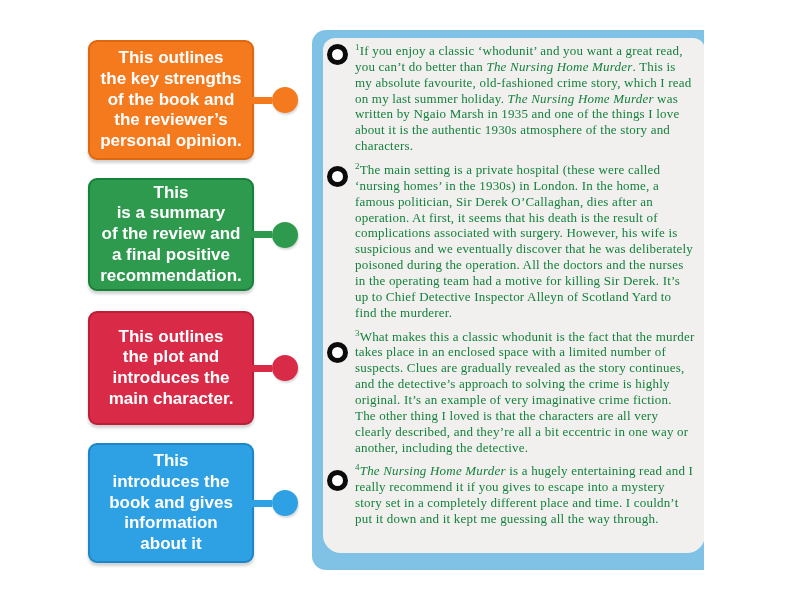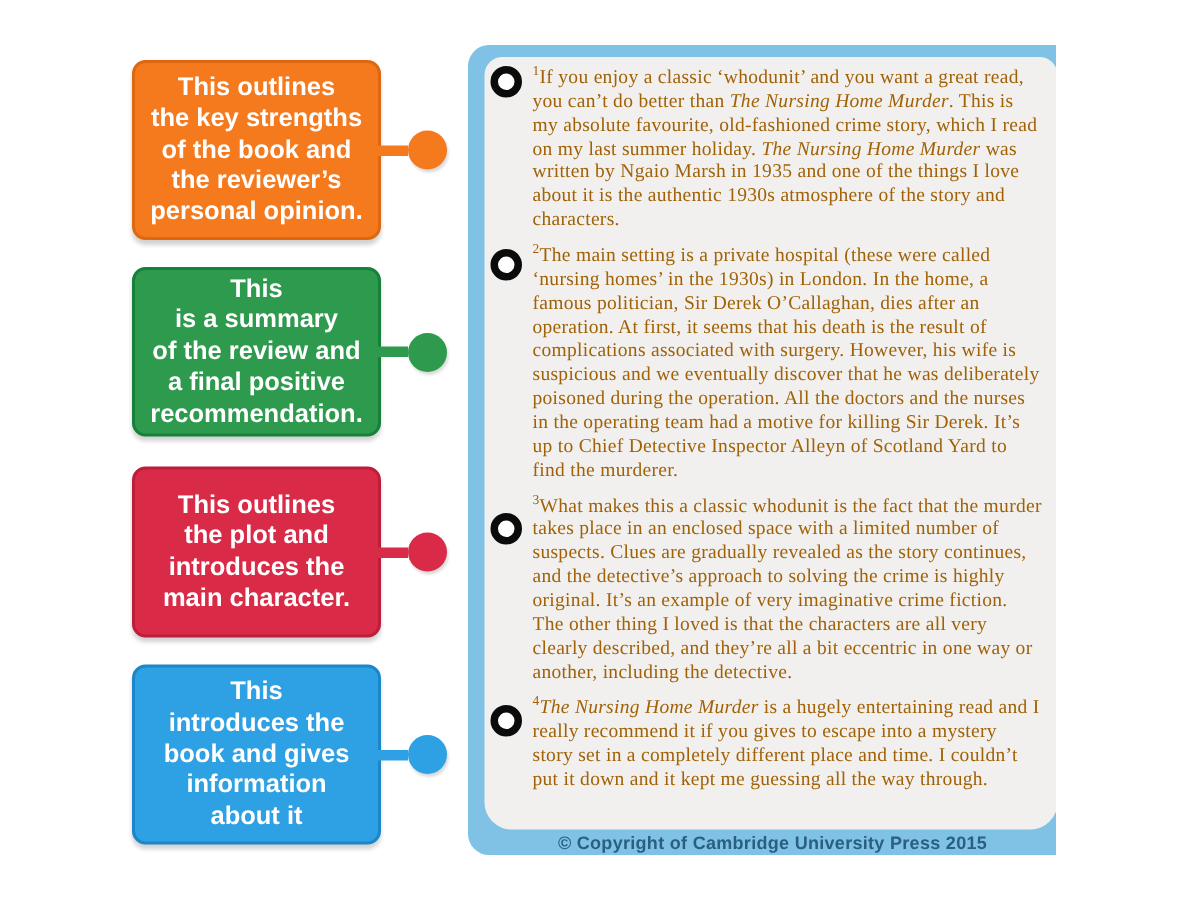--- a/index.html
+++ b/index.html
@@ -19,21 +19,21 @@
   .connector{position:absolute;right:-46px;top:50%;transform:translateY(-50%);
              display:flex;align-items:center;pointer-events:none;}
   .stub{width:20px;height:7px;display:block;}
   .dot{width:26px;height:26px;border-radius:50%;display:block;box-shadow:1px 2px 2px rgba(0,0,0,.15);}
 
   
   .panel{position:absolute;left:312px;top:30px;width:406px;height:540px;border-radius:14px;}
   .panel-inner{position:absolute;left:11px;top:8px;right:13px;bottom:17px;
                border-radius:12px 12px 18px 18px;padding:5px 10px 4px 32px;
                box-sizing:border-box;overflow:hidden;}
-  .para{position:relative;margin:0 0 8px 0;color:#a16207;
+  .para{position:relative;margin:0 0 8px 0;color:#15803d;
         font-family:"Liberation Serif",serif;font-size:13px;line-height:1.22;
         letter-spacing:.2px;}
   .para sup{font-size:9px;line-height:0;}
   .ring{position:absolute;left:-28px;top:1px;width:11px;height:11px;border:5px solid #0b0b0b;
         border-radius:50%;background:#ffffff;cursor:pointer;}
   .para:nth-of-type(2) .ring{top:4px;}
   .para:nth-of-type(3) .ring{top:13px;}
   .para:nth-of-type(4) .ring{top:7px;}
   .panel-footer{position:absolute;left:0;right:0;bottom:1px;text-align:center;
                 font-size:12px;font-weight:700;color:#2b5f80;letter-spacing:.2px;}
@@ -102,16 +102,15 @@
       </div>
       <div class="para">
         <span class="ring"></span>
         <span class="para-text"><sup>3</sup><span>What makes this a classic whodunit is the fact that the murder takes place in an enclosed space with a limited number of suspects. Clues are gradually revealed as the story continues, and the detective’s approach to solving the crime is highly original. It’s an example of very imaginative crime fiction. The other thing I loved is that the characters are all very clearly described, and they’re all a bit eccentric in one way or another, including the detective.</span></span>
       </div>
       <div class="para">
         <span class="ring"></span>
         <span class="para-text"><sup>4</sup><i>The Nursing Home Murder</i><span> is a hugely entertaining read and I really recommend it if you gives to escape into a mystery story set in a completely different place and time. I couldn’t put it down and it kept me guessing all the way through.</span></span>
       </div>
     </div>
-    <div class="panel-footer">© Copyright of Cambridge University Press 2015</div>
   </div>
 
 </div>
 
 </body></html>

